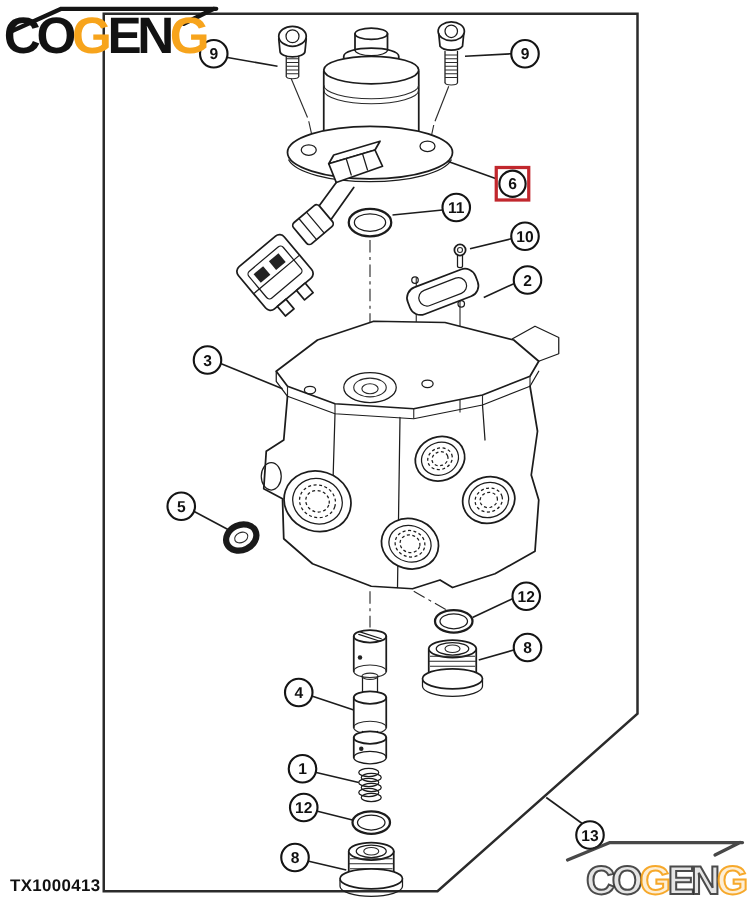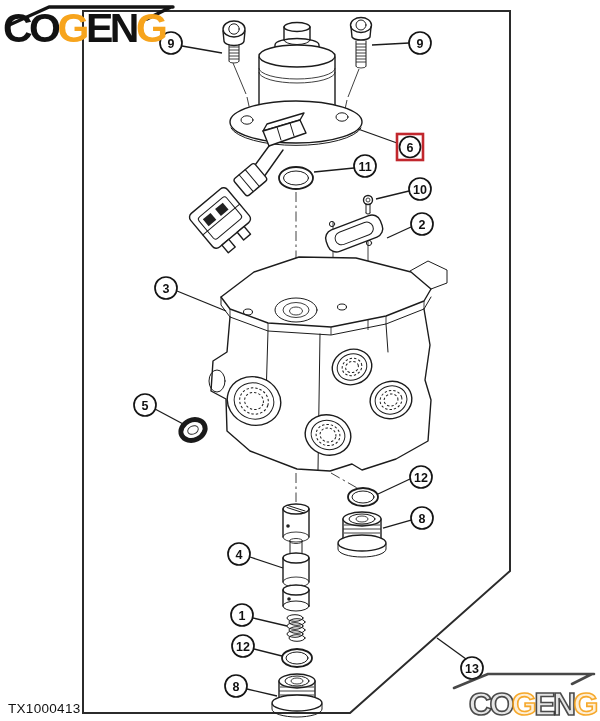--- a/index.html
+++ b/index.html
@@ -24,21 +24,21 @@
   
   #logoTop{position:absolute;left:1px;top:0px;width:200px;height:62px;}
   #logoTop .txt{position:absolute;left:2px;top:8px;font-size:41px;font-weight:bold;
         letter-spacing:-3.5px;line-height:1;white-space:nowrap;}
   .lg-d{color:#121212;} .lg-o{color:#F7A41C;}
   #wm{position:absolute;right:2px;bottom:1px;width:152px;height:52px;}
   #wm .txt{position:absolute;right:2px;bottom:0px;font-size:32px;font-weight:bold;
         letter-spacing:-2.5px;line-height:1;white-space:nowrap;color:transparent;}
   .wm-d{-webkit-text-stroke:1.6px rgba(45,45,45,0.85);color:rgba(80,80,80,0.15);}
   .wm-o{-webkit-text-stroke:1.6px rgba(245,160,22,0.9);color:rgba(245,160,22,0.18);}
-  #dwgno{position:absolute;left:8px;bottom:5px;font-size:13.5px;font-weight:normal;
+  #dwgno{position:absolute;left:8px;bottom:5px;font-size:13.5px;font-weight:bold;
         color:#111;letter-spacing:0.3px;}
 </style>
 </head>
 <body>
 
 <div id="stage">
 
 <svg width="600" height="721" viewBox="0 0 600 721">
 
   <path class="frame" d="M83,713 L83,11 L510,11 L510,571 L350,713 Z"></path>

